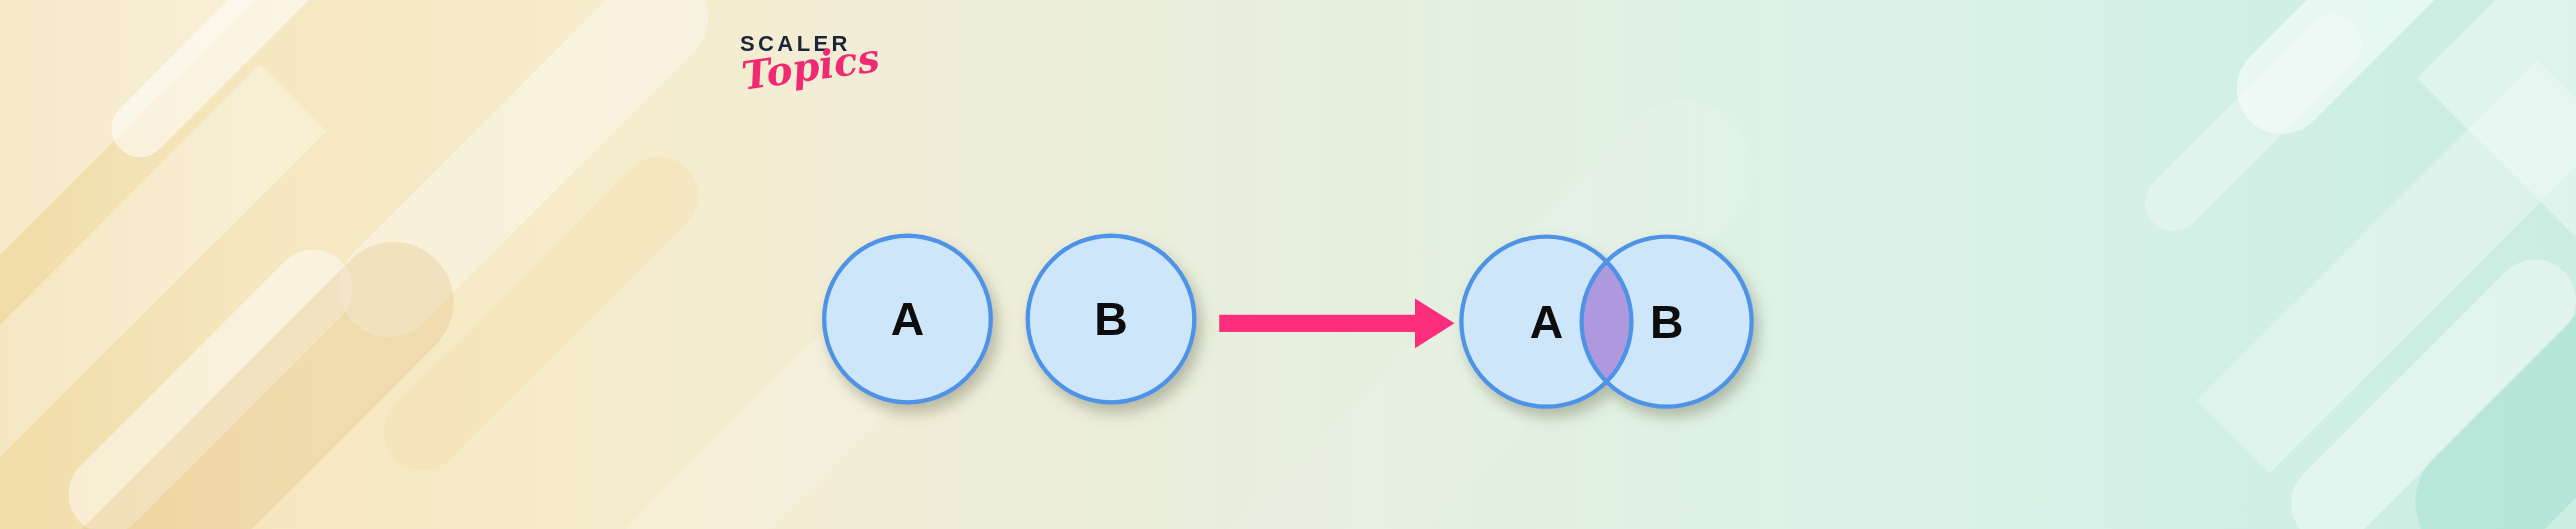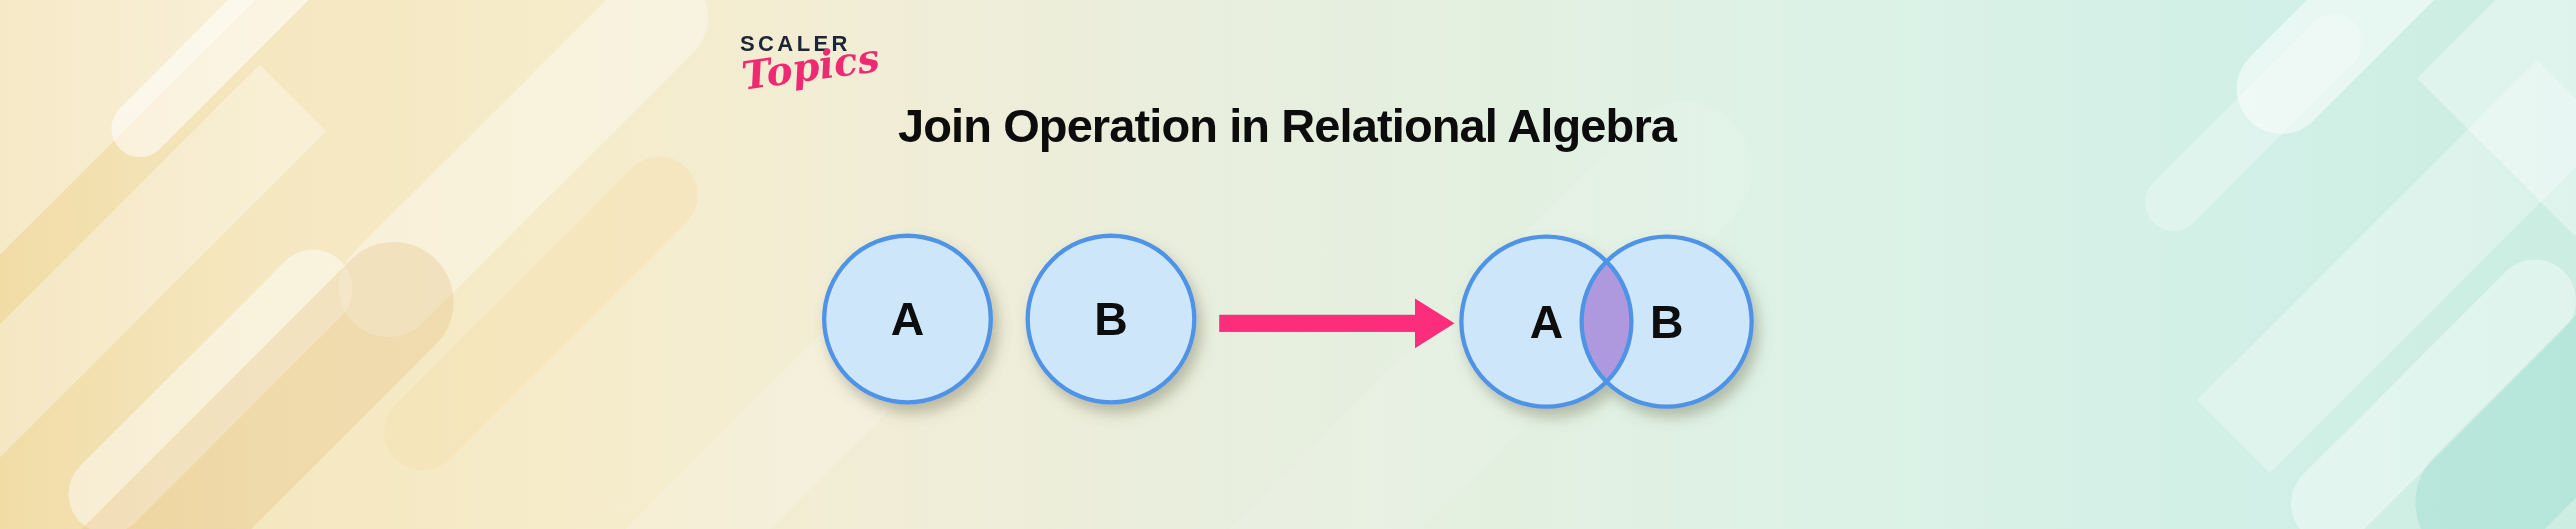--- a/index.html
+++ b/index.html
@@ -71,21 +71,20 @@
   <div class="stripe sharp" style="left:2163px;top:215px;width:481px;height:103px;background:rgba(255,255,255,.3);"></div>
   <div class="stripe" style="left:2249px;top:361px;width:369px;height:82px;background:rgba(255,255,255,.4);"></div>
   <div class="stripe" style="left:2369px;top:326px;width:446px;height:129px;background:rgba(110,205,185,.22);"></div>
   <div class="stripe" style="left:1073px;top:326px;width:773px;height:137px;background:rgba(255,255,255,.10);"></div>
 
   <div class="logo">
     <div class="logo-brand">SCALER</div>
     <div class="logo-product">Topics</div>
   </div>
 
-  <div class="title">Join Operation in Relational Algebra</div>
 
   <svg class="diagram-svg" width="979" height="215" viewBox="940 250 1140 250" xmlns="http://www.w3.org/2000/svg">
     <defs>
       <filter id="softShadow" x="-30%" y="-30%" width="160%" height="170%">
         <feDropShadow dx="6" dy="10" stdDeviation="8" flood-color="#6b6b50" flood-opacity="0.40"></feDropShadow>
       </filter>
       <clipPath id="clipVennA">
         <circle cx="1801" cy="374" r="99"></circle>
       </clipPath>
     </defs>

